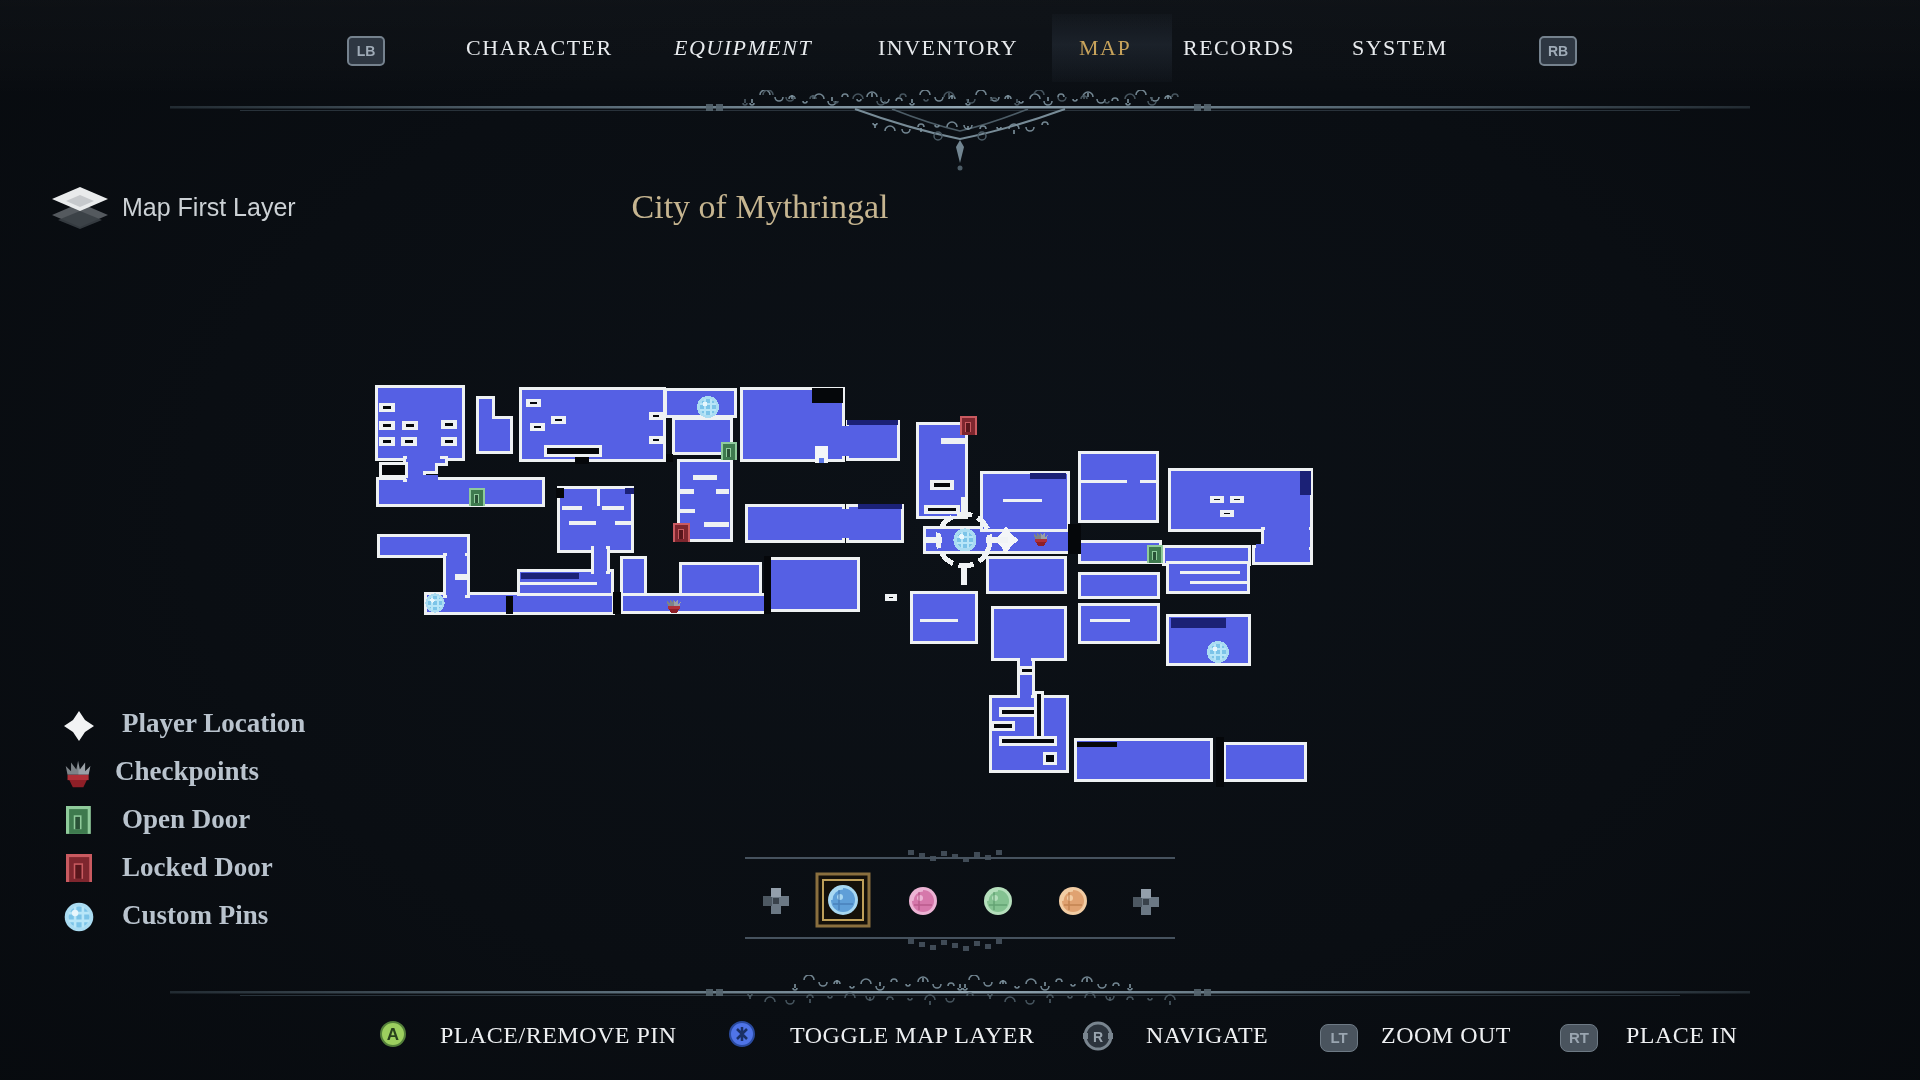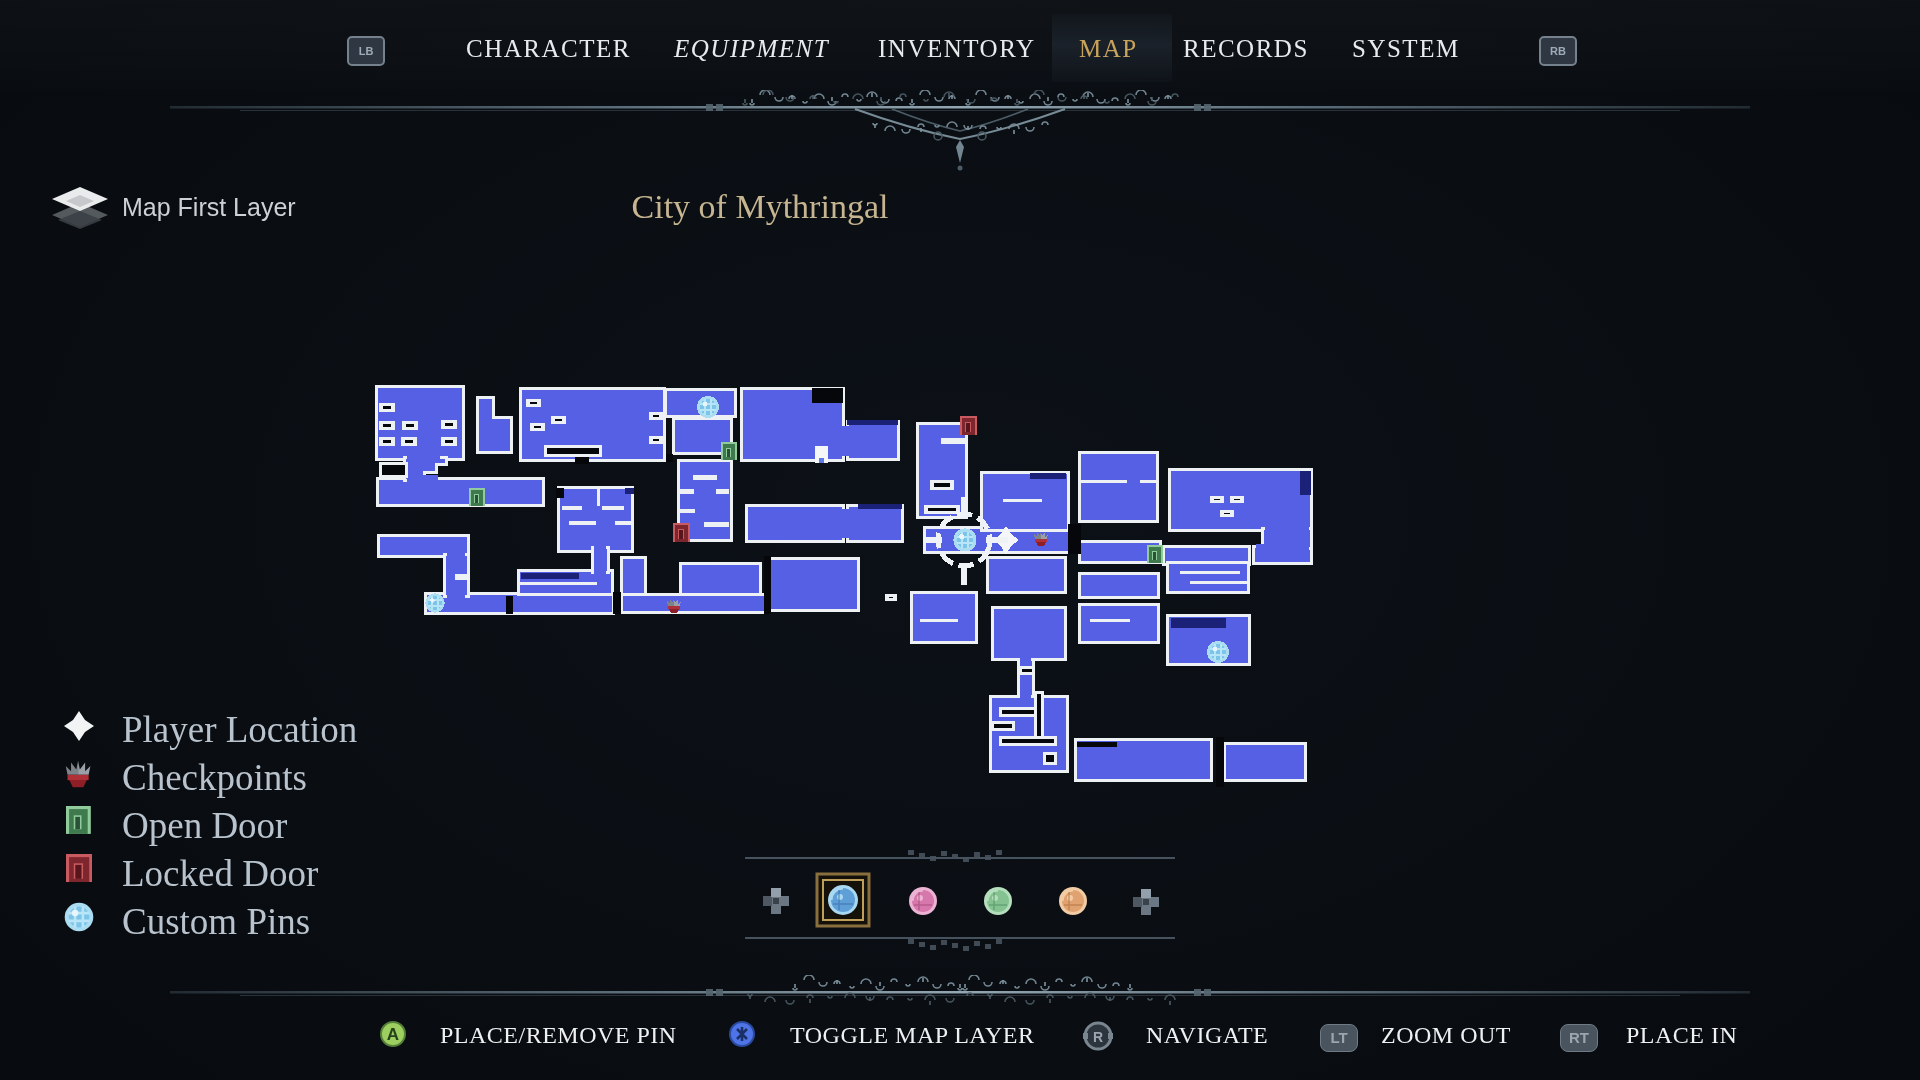--- a/index.html
+++ b/index.html
@@ -1,25 +1,25 @@
 <!DOCTYPE html>
 <html><head>
 <meta charset="utf-8">
 <style>
   html,body{margin:0;padding:0;width:1920px;height:1080px;overflow:hidden;background:#0a0e13;-webkit-font-smoothing:antialiased;}
   #stage{position:absolute;inset:0;width:1920px;height:1080px;
     background:radial-gradient(ellipse 1400px 900px at 50% 48%, #0c1117 0%, #0a0e13 55%, #070a0e 100%);
     font-family:"Liberation Serif", serif;}
   .nav{position:absolute;top:0;left:0;width:1920px;height:96px;}
-  .navitem{position:absolute;top:35px;font-size:25px;letter-spacing:1.5px;color:#e8ebee;white-space:nowrap;}
+  .navitem{position:absolute;top:35px;font-size:22px;letter-spacing:1.5px;color:#e8ebee;white-space:nowrap;}
   .shoulder{position:absolute;top:36px;width:34px;height:26px;border:2px solid #75828e;border-radius:5px;
-    background:#2e3742;color:#9fabb7;font-family:"Liberation Sans",sans-serif;font-weight:bold;font-size:11px;
+    background:#2e3742;color:#9fabb7;font-family:"Liberation Sans",sans-serif;font-weight:bold;font-size:14px;
     text-align:center;line-height:26px;}
   .legend{position:absolute;left:0;top:0;}
-  .legrow{position:absolute;font-size:37px;color:#b9c3cd;letter-spacing:0px;white-space:nowrap;}
+  .legrow{position:absolute;font-size:27px;color:#b9c3cd;letter-spacing:0px;white-space:nowrap;font-weight:bold;}
   .act{position:absolute;top:1022px;font-size:24px;letter-spacing:0.5px;color:#eef0f2;white-space:nowrap;}
   .trig{position:absolute;top:1024px;width:36px;height:26px;background:#4a545e;border-radius:8px;color:#9aa5b0;
     font-family:"Liberation Sans",sans-serif;font-weight:bold;font-size:15px;text-align:center;line-height:26px;border:1px solid #6e7a85;}
 </style>
 </head>
 <body>
 <div id="stage">
 
 <div class="nav" style="background:linear-gradient(180deg,rgba(255,255,255,0.022),rgba(255,255,255,0.012) 70%,rgba(255,255,255,0));">
 
@@ -397,21 +397,21 @@
   <svg width="30" height="30" style="position:absolute;left:64px;top:711px;">
     <polygon points="15,0 21,9 30,15 21,21 15,30 9,21 0,15 9,9" fill="#f2f3f4"></polygon>
   </svg>
 
   <div class="legrow" style="left:122px;top:708px;">Player Location</div>
 
   <svg width="30" height="30" style="position:absolute;left:64px;top:759px;">
         <use href="#checkpoint" transform="scale(1.76)"></use>
       </svg>
 
-  <div class="legrow" style="left:122px;top:756px;">Checkpoints</div>
+  <div class="legrow" style="left:115px;top:756px;">Checkpoints</div>
 
   <svg width="26" height="28" style="position:absolute;left:66px;top:806px;">
         <use href="#gdoor" transform="scale(1.55)"></use>
       </svg>
 
   <div class="legrow" style="left:122px;top:804px;">Open Door</div>
 
   <svg width="26" height="28" style="position:absolute;left:66px;top:854px;">
         <use href="#rdoor" transform="scale(1.55)"></use>
       </svg>

